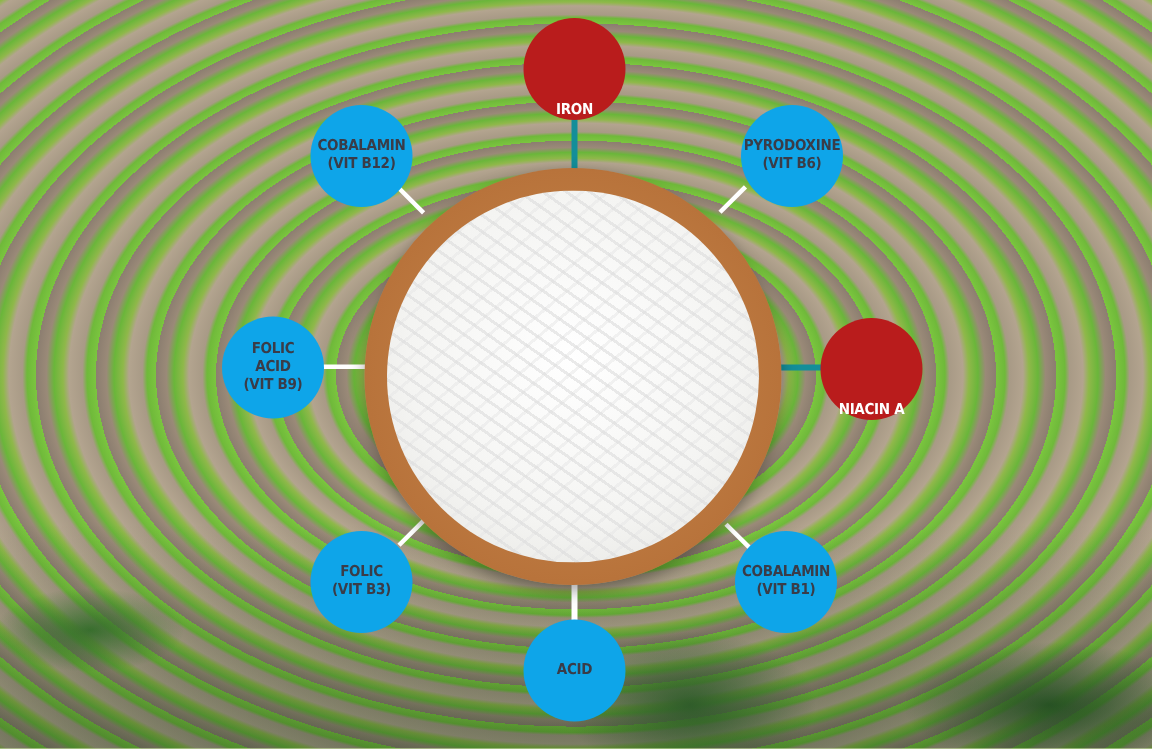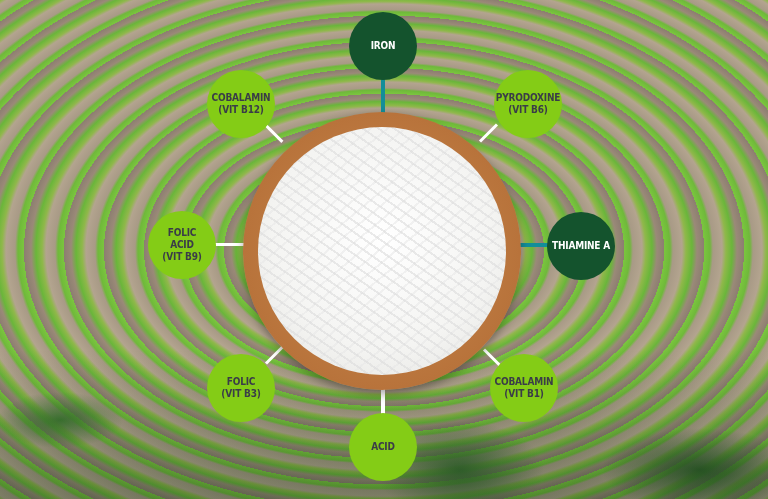--- a/index.html
+++ b/index.html
@@ -27,24 +27,24 @@
         repeating-linear-gradient(-40deg, rgba(230,230,230,0.5) 0 2px, transparent 2px 11px),
         radial-gradient(circle at 50% 45%, #ffffff 0%, #f4f4f2 60%, #e2e2de 100%);
     }
 
     .line { position: absolute; background: #ffffff; }
     .line.teal { background: #138e99; }
 
     .bubble {
       position: absolute; border-radius: 50%; display: flex; align-items: center; justify-content: center;
       text-align: center; font-weight: bold; font-size: 10px; line-height: 12px; letter-spacing: -0.2px;
-      background: #84cc16; color: #3a3c48;
+      background: #0ea5e9; color: #3a3c48;
       font-family: "DejaVu Sans Condensed", "DejaVu Sans", sans-serif;
     }
-    .bubble.teal { background: #14532d; color: #ffffff; }
+    .bubble.teal { background: #b91c1c; color: #ffffff; align-items: flex-end; }
     .bubble span { white-space: pre-line; }
   </style>
 </head>
 <body>
 
 <div class="bg"></div>
 <div class="bg-shade"></div>
 
 <div class="line teal" style="left:381px; top:76px; width:4px; height:38px;"></div>
 <div class="line teal" style="left:519px; top:243px; width:30px; height:4px;"></div>
@@ -68,21 +68,21 @@
 <div class="bubble" style="left:494px; top:70px; width:68px; height:68px;justify-content:center;">
   <span>PYRODOXINE
 (VIT B6)</span>
 </div>
 <div class="bubble" style="left:148px; top:211px; width:68px; height:68px;">
   <span>FOLIC
 ACID
 (VIT B9)</span>
 </div>
 <div class="bubble teal" style="left:547px; top:212px; width:68px; height:68px;">
-  <span>THIAMINE A</span>
+  <span>NIACIN A</span>
 </div>
 <div class="bubble" style="left:207px; top:354px; width:68px; height:68px;">
   <span>FOLIC
 (VIT B3)</span>
 </div>
 <div class="bubble" style="left:490px; top:354px; width:68px; height:68px;">
   <span>COBALAMIN
 (VIT B1)</span>
 </div>
 <div class="bubble" style="left:349px; top:413px; width:68px; height:68px;">

